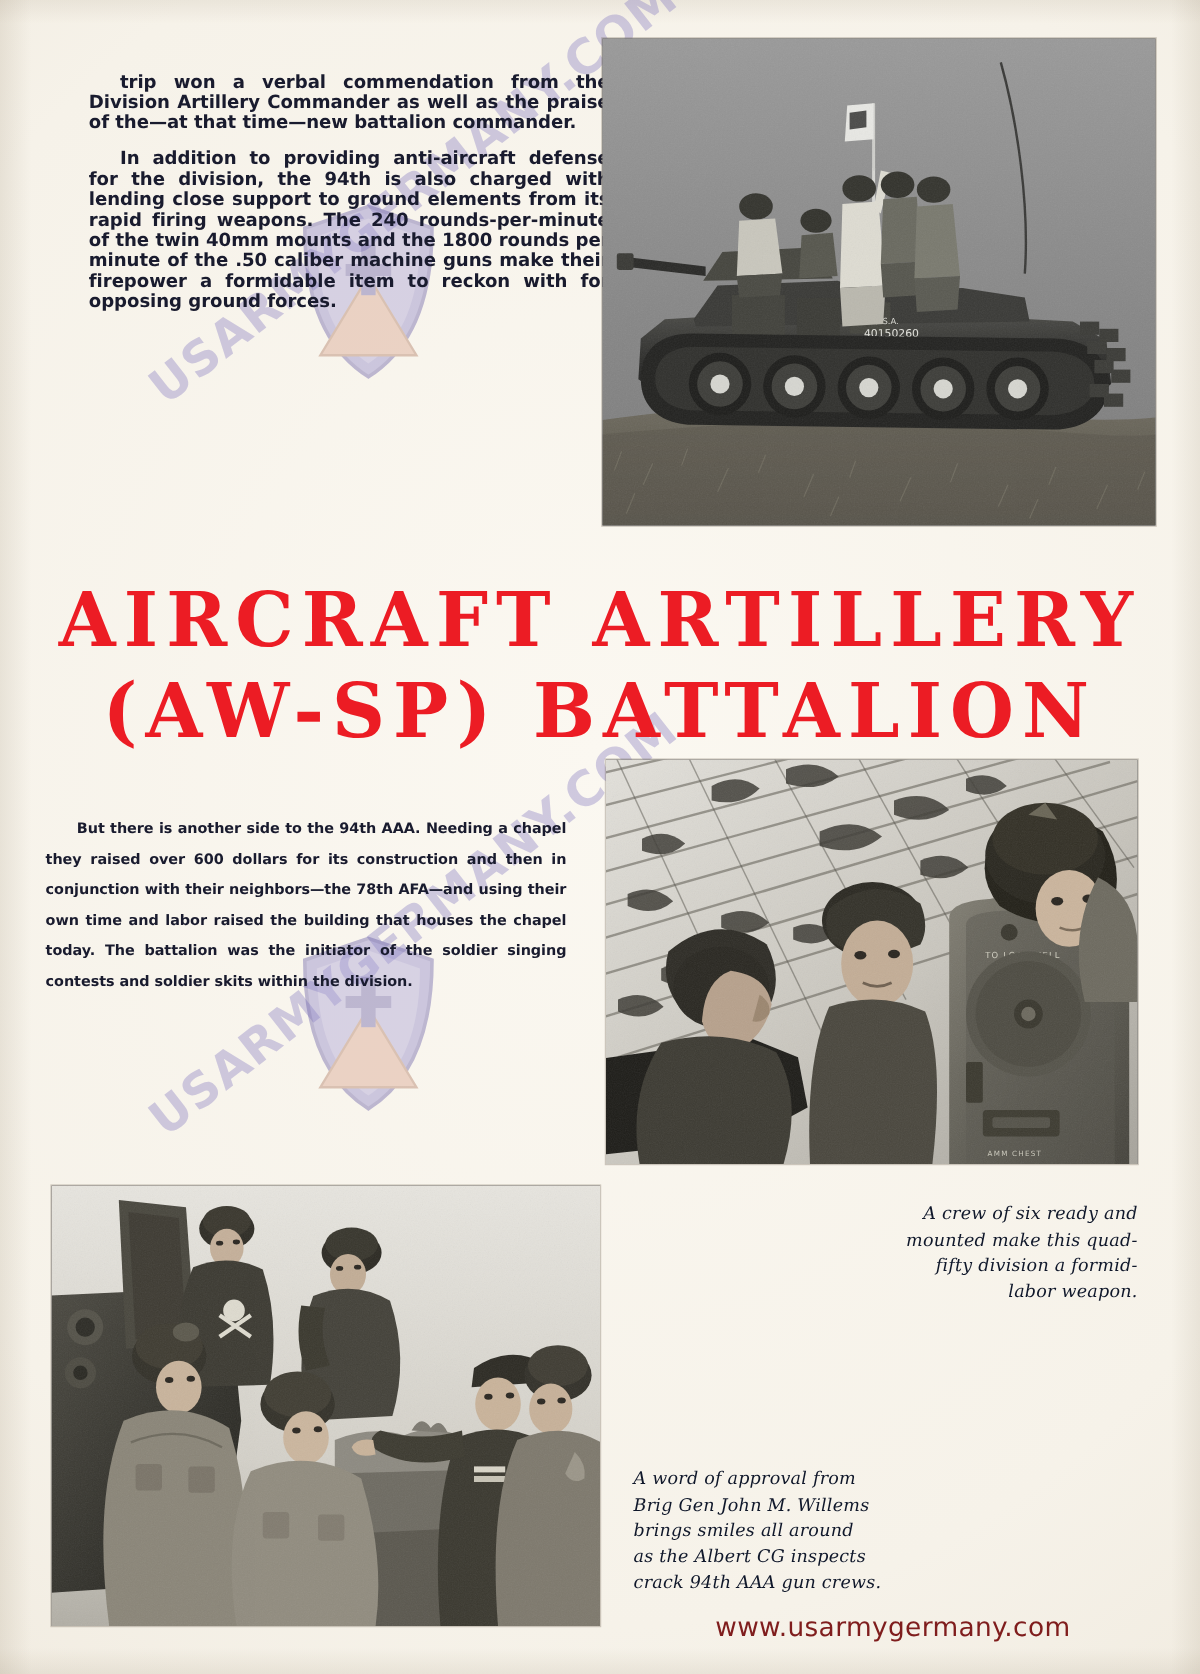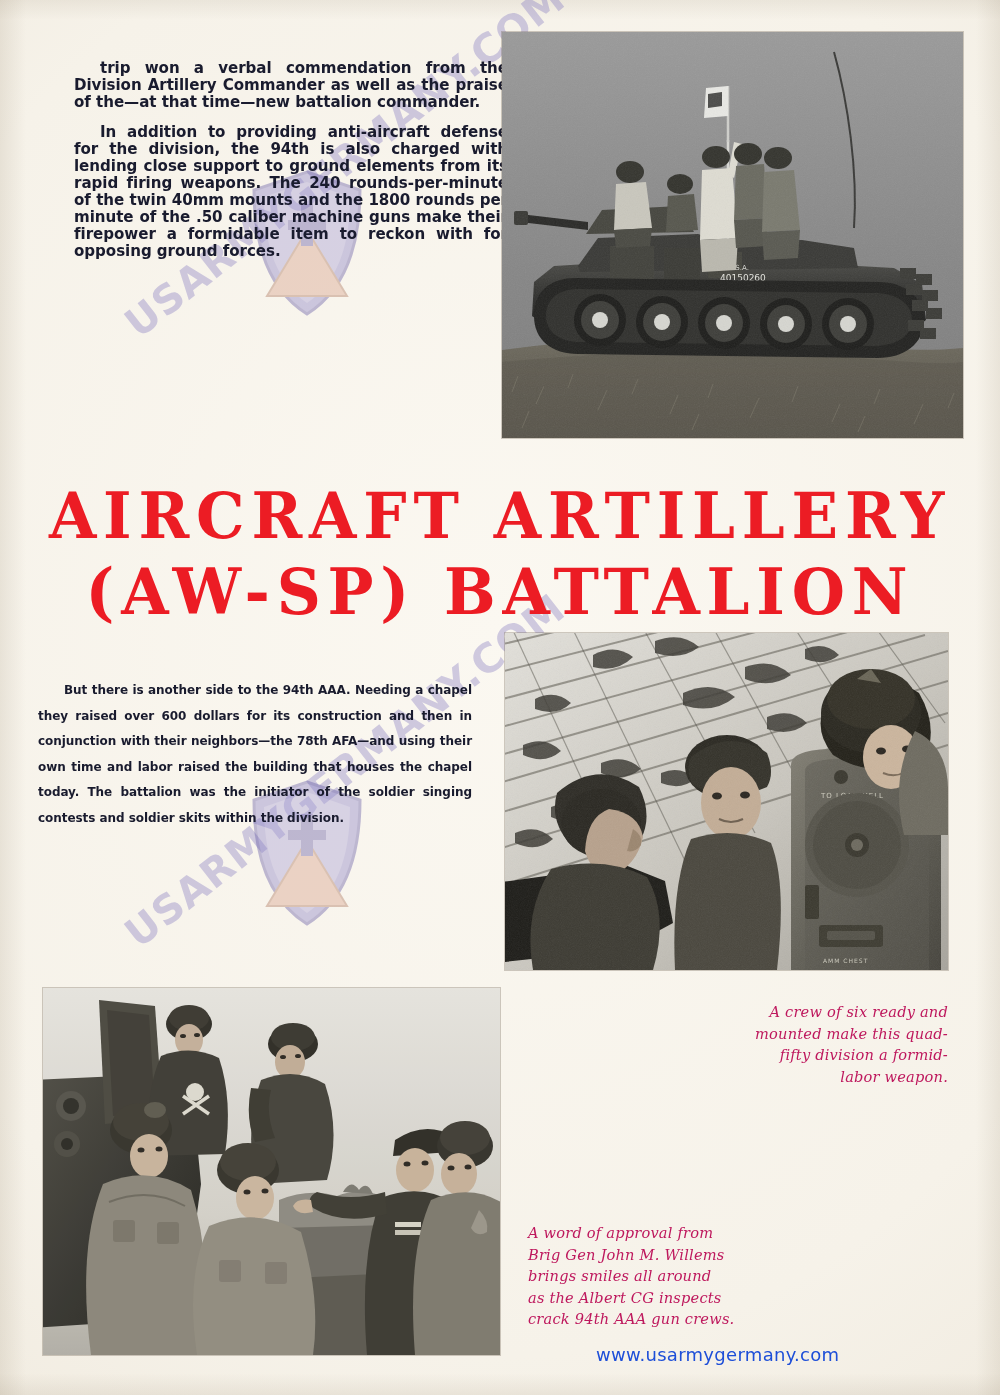--- a/index.html
+++ b/index.html
@@ -62,33 +62,33 @@
   
   .photo{position:absolute;overflow:hidden;background:#6e6e6e;
          box-shadow:0 0 0 1px rgba(120,110,95,.35);}
   .photo svg{display:block;width:100%;height:100%;}
 
   
   .caption{
     position:absolute;
     font-family:"DejaVu Serif","Liberation Serif",serif;
     font-style:italic;font-weight:400;
-    color:#be185d;font-size:14.6px;line-height:21.5px;
+    color:#0f172a;font-size:14.6px;line-height:21.5px;
     letter-spacing:.2px;
   }
   .caption span{display:block;white-space:nowrap;}
   #cap1{left:700px;top:1001px;width:248px;text-align:right;}
   #cap1 span:last-child{text-align:right;}
   #cap2{left:528px;top:1222px;width:250px;text-align:left;}
 
   
   #footer{
     position:absolute;left:596px;top:1344px;
     font-family:"DejaVu Sans",sans-serif;font-weight:400;
-    font-size:18px;color:#1d4ed8;letter-spacing:.3px;
+    font-size:22px;color:#7f1d1d;letter-spacing:.3px;
   }
 </style>
 </head>
 <body>
 
 <div id="paper"></div>
 
 <div class="wm" style="left:116px;top:310px;font-size:40px;transform:rotate(-38deg);">USARMYGERMANY.COM</div>
 <svg class="wm-shield" style="left:246px;top:168px;width:122px;height:150px" viewBox="0 0 122 150">
   <path d="M61 4 L114 22 C114 84 96 124 61 146 C26 124 8 84 8 22 Z" fill="#8f86c8" stroke="#6b61a8" stroke-width="3"></path>

